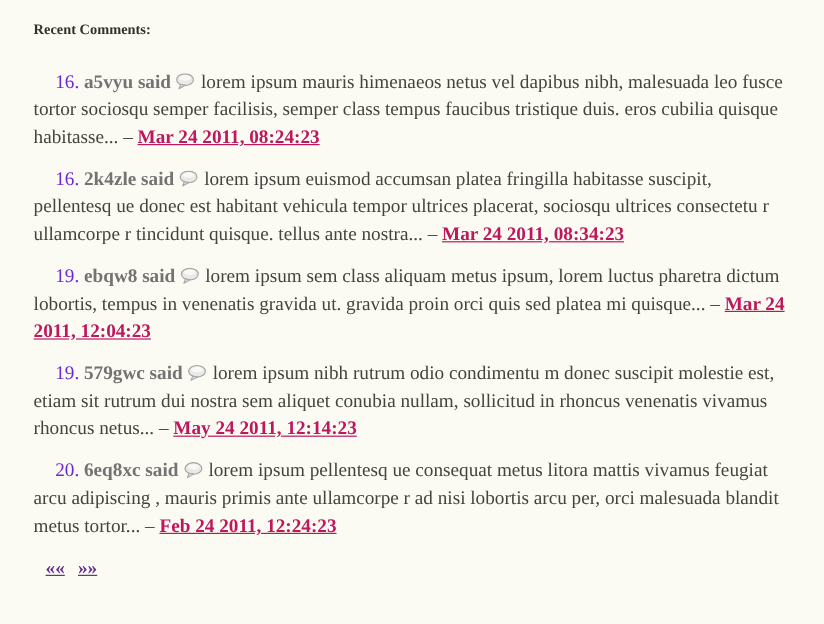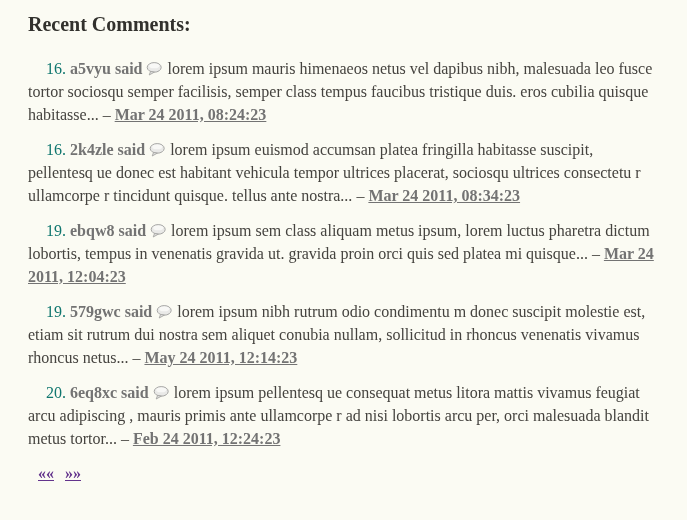--- a/index.html
+++ b/index.html
@@ -9,34 +9,34 @@
     overflow: hidden;
     box-sizing: border-box;
     background: #fbfbf3;
     font-family: "Liberation Serif", "DejaVu Serif", serif;
     font-size: 16px;
     line-height: 23px;
     color: #45433f;
   }
   .page { padding: 13px 30px 0 28px; }
   .page-title {
-    font-size: 20px;
+    font-size: 12px;
     line-height: 23px;
     font-weight: bold;
     color: #32312d;
     margin: 0 0 21px 0;
   }
   ol.comments { list-style: none; margin: 0; padding: 0; }
   li.comment { margin: 0 0 12px 0; text-indent: 18px; }
-  .comment-number { color: #0f766e; }
+  .comment-number { color: #6d28d9; }
   .author-said { color: #737373; font-weight: bold; }
   .excerpt { color: #45433f; }
   .separator { color: #45433f; }
   a.date-link {
-    color: #737373;
+    color: #be185d;
     font-weight: bold;
     text-decoration: underline;
     cursor: pointer;
   }
   .bubble-wrap { display: inline-block; text-indent: 0; }
   .bubble-svg { vertical-align: -2px; }
   .pagination { margin: 1px 0 0 10px; }
   .pagination a {
     color: #63338c;
     font-weight: bold;

